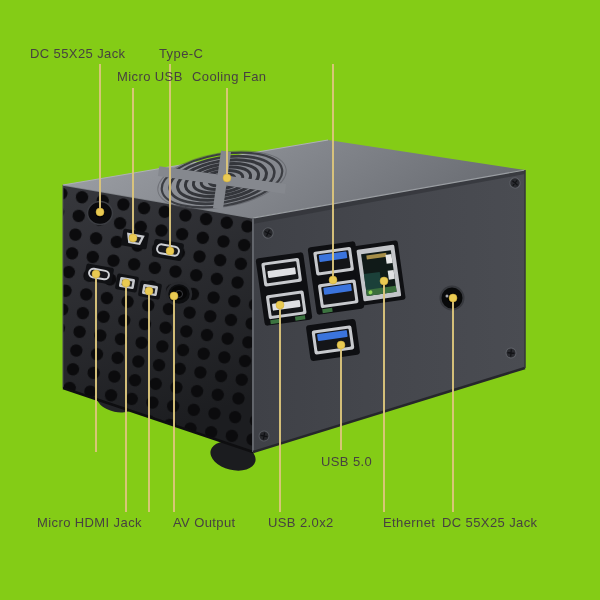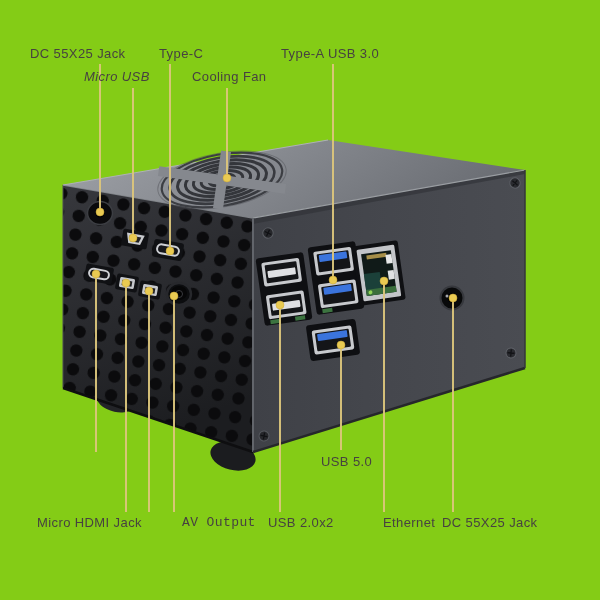--- a/index.html
+++ b/index.html
@@ -2,28 +2,28 @@
 <html><head>
 <meta charset="utf-8">
 <style>
   html,body{margin:0;padding:0;background:#ffffff;}
   .stage{position:relative;width:600px;height:600px;background:#84cc16;overflow:hidden;
          font-family:"Liberation Sans", sans-serif;}
   .stage svg{position:absolute;left:0;top:0;}
   .callout{position:absolute;font-size:13px;letter-spacing:.4px;color:#474240;
            line-height:15px;white-space:nowrap;}
   .c0{left:30px;top:46px;}
-  .c1{left:84px;top:69px;font-style:italic;}
+  .c1{left:117px;top:69px;}
   .c2{left:159px;top:46px;}
   .c3{left:192px;top:69px;}
   .c4{left:281px;top:46px;}
   .c5{left:33px;top:455px;width:96px;white-space:normal;}
   .c6{left:321px;top:454px;}
   .c7{left:37px;top:515px;}
-  .c8{left:182px;top:515px;font-family:Liberation Mono, monospace;}
+  .c8{left:173px;top:515px;}
   .c9{left:268px;top:515px;}
   .c10{left:367px;top:515px;margin-left:16px;}
   .c11{left:442px;top:515px;}
 </style>
 </head>
 <body>
 
 <div class="stage">
 
 <svg width="600" height="600" viewBox="0 0 600 600">
@@ -229,21 +229,20 @@
     <circle cx="341" cy="345" r="4"></circle>
     <circle cx="384" cy="281" r="4"></circle>
     <circle cx="453" cy="298" r="4"></circle>
   </g>
 </svg>
 
   <div class="callout c0">DC 55X25 Jack</div>
   <div class="callout c1">Micro USB</div>
   <div class="callout c2">Type-C</div>
   <div class="callout c3">Cooling Fan</div>
-  <div class="callout c4">Type-A USB 3.0</div>
   <div class="callout c6">USB 5.0</div>
   <div class="callout c7">Micro HDMI Jack</div>
   <div class="callout c8">AV Output</div>
   <div class="callout c9">USB 2.0x2</div>
   <div class="callout c10">Ethernet</div>
   <div class="callout c11">DC 55X25 Jack</div>
 
 </div>
 
 </body></html>

